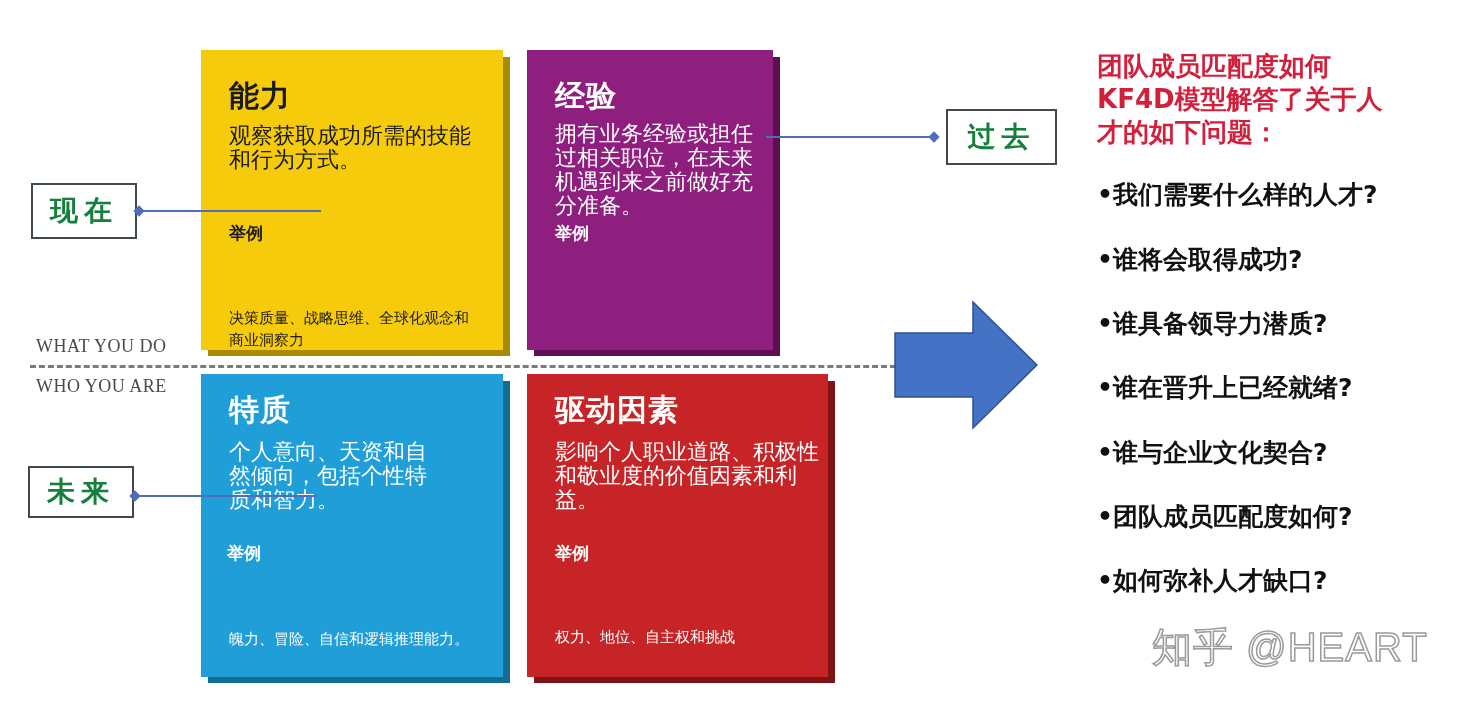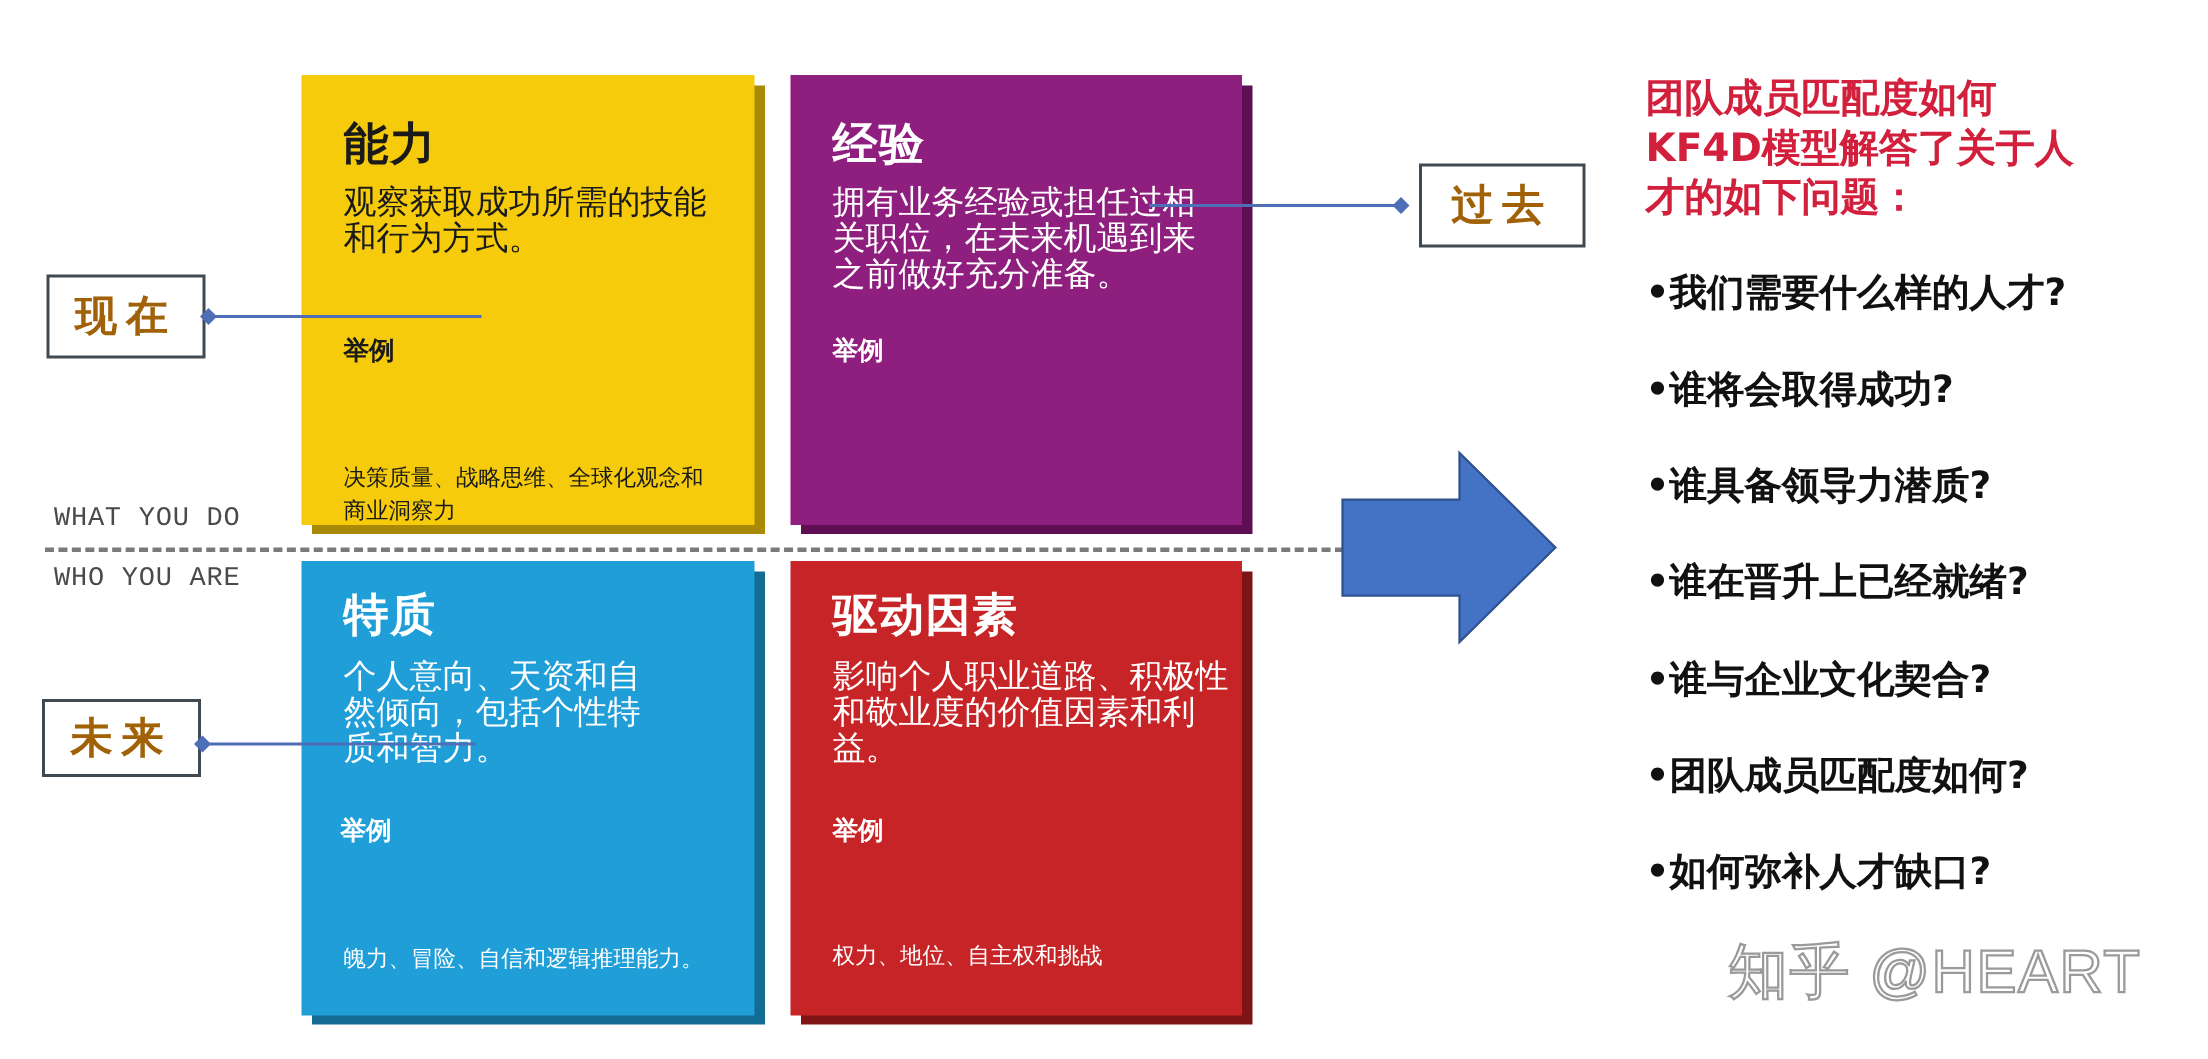--- a/index.html
+++ b/index.html
@@ -30,50 +30,50 @@
   }
   .card .ex-text {
     position:absolute; left:28px; right:20px; font-size:15px; line-height:22px;margin-top:48px;
   }
 
   #card-ability { left:201px; top:50px; width:302px; height:300px; }
   #card-ability .face { background:#F6CB0B; }
   #card-ability .shadow { background:#A98A06; }
   #card-ability .content { color:#1a1a1a; }
 
-  #card-experience { left:527px; top:50px; width:301px; height:300px; }
+  #card-experience { left:527px; top:50px; width:246px; height:300px;font-family:Liberation Mono, monospace; }
   #card-experience .face { background:#8F1F7E; }
   #card-experience .shadow { background:#5E0F53; }
   #card-experience .content { color:#ffffff; }
 
   #card-traits { left:201px; top:374px; width:302px; height:303px; }
   #card-traits .face { background:#1F9ED8; }
   #card-traits .shadow { background:#146B94; }
   #card-traits .content { color:#ffffff; }
 
   #card-drivers { left:527px; top:374px; width:301px; height:303px; }
   #card-drivers .face { background:#C62426; }
   #card-drivers .shadow { background:#7E1415; }
   #card-drivers .content { color:#ffffff; }
 
   .axis-label {
     position:absolute; left:36px; font-size:18px; color:#4a4a4a; letter-spacing:0.5px;
-    font-family:Liberation Mono, monospace;
+    font-family:Liberation Serif, serif;
   }
   .divider {
     position:absolute; left:30px; top:365px; width:866px; height:0;
     border-top:3px dashed #7a7a7a;
   }
 
   .time-box {
     position:absolute; box-sizing:border-box;
     border:2px solid #404a52; background:#ffffff;
     display:flex; align-items:center; justify-content:center;
     font-family:"DejaVu Serif","Liberation Serif",serif; font-weight:bold;
-    font-size:28px; color:#a16207; letter-spacing:6px; z-index:5;
+    font-size:28px; color:#15803d; letter-spacing:6px; z-index:5;
   }
   .connector {
     position:absolute; height:2px; background:#4E6FB8; z-index:4;
   }
   .diamond {
     position:absolute; width:8px; height:8px; background:#4E6FB8;
     transform:rotate(45deg); z-index:6;
   }
 
   .big-arrow { position:absolute; left:894px; top:300px; width:144px; height:130px; }

